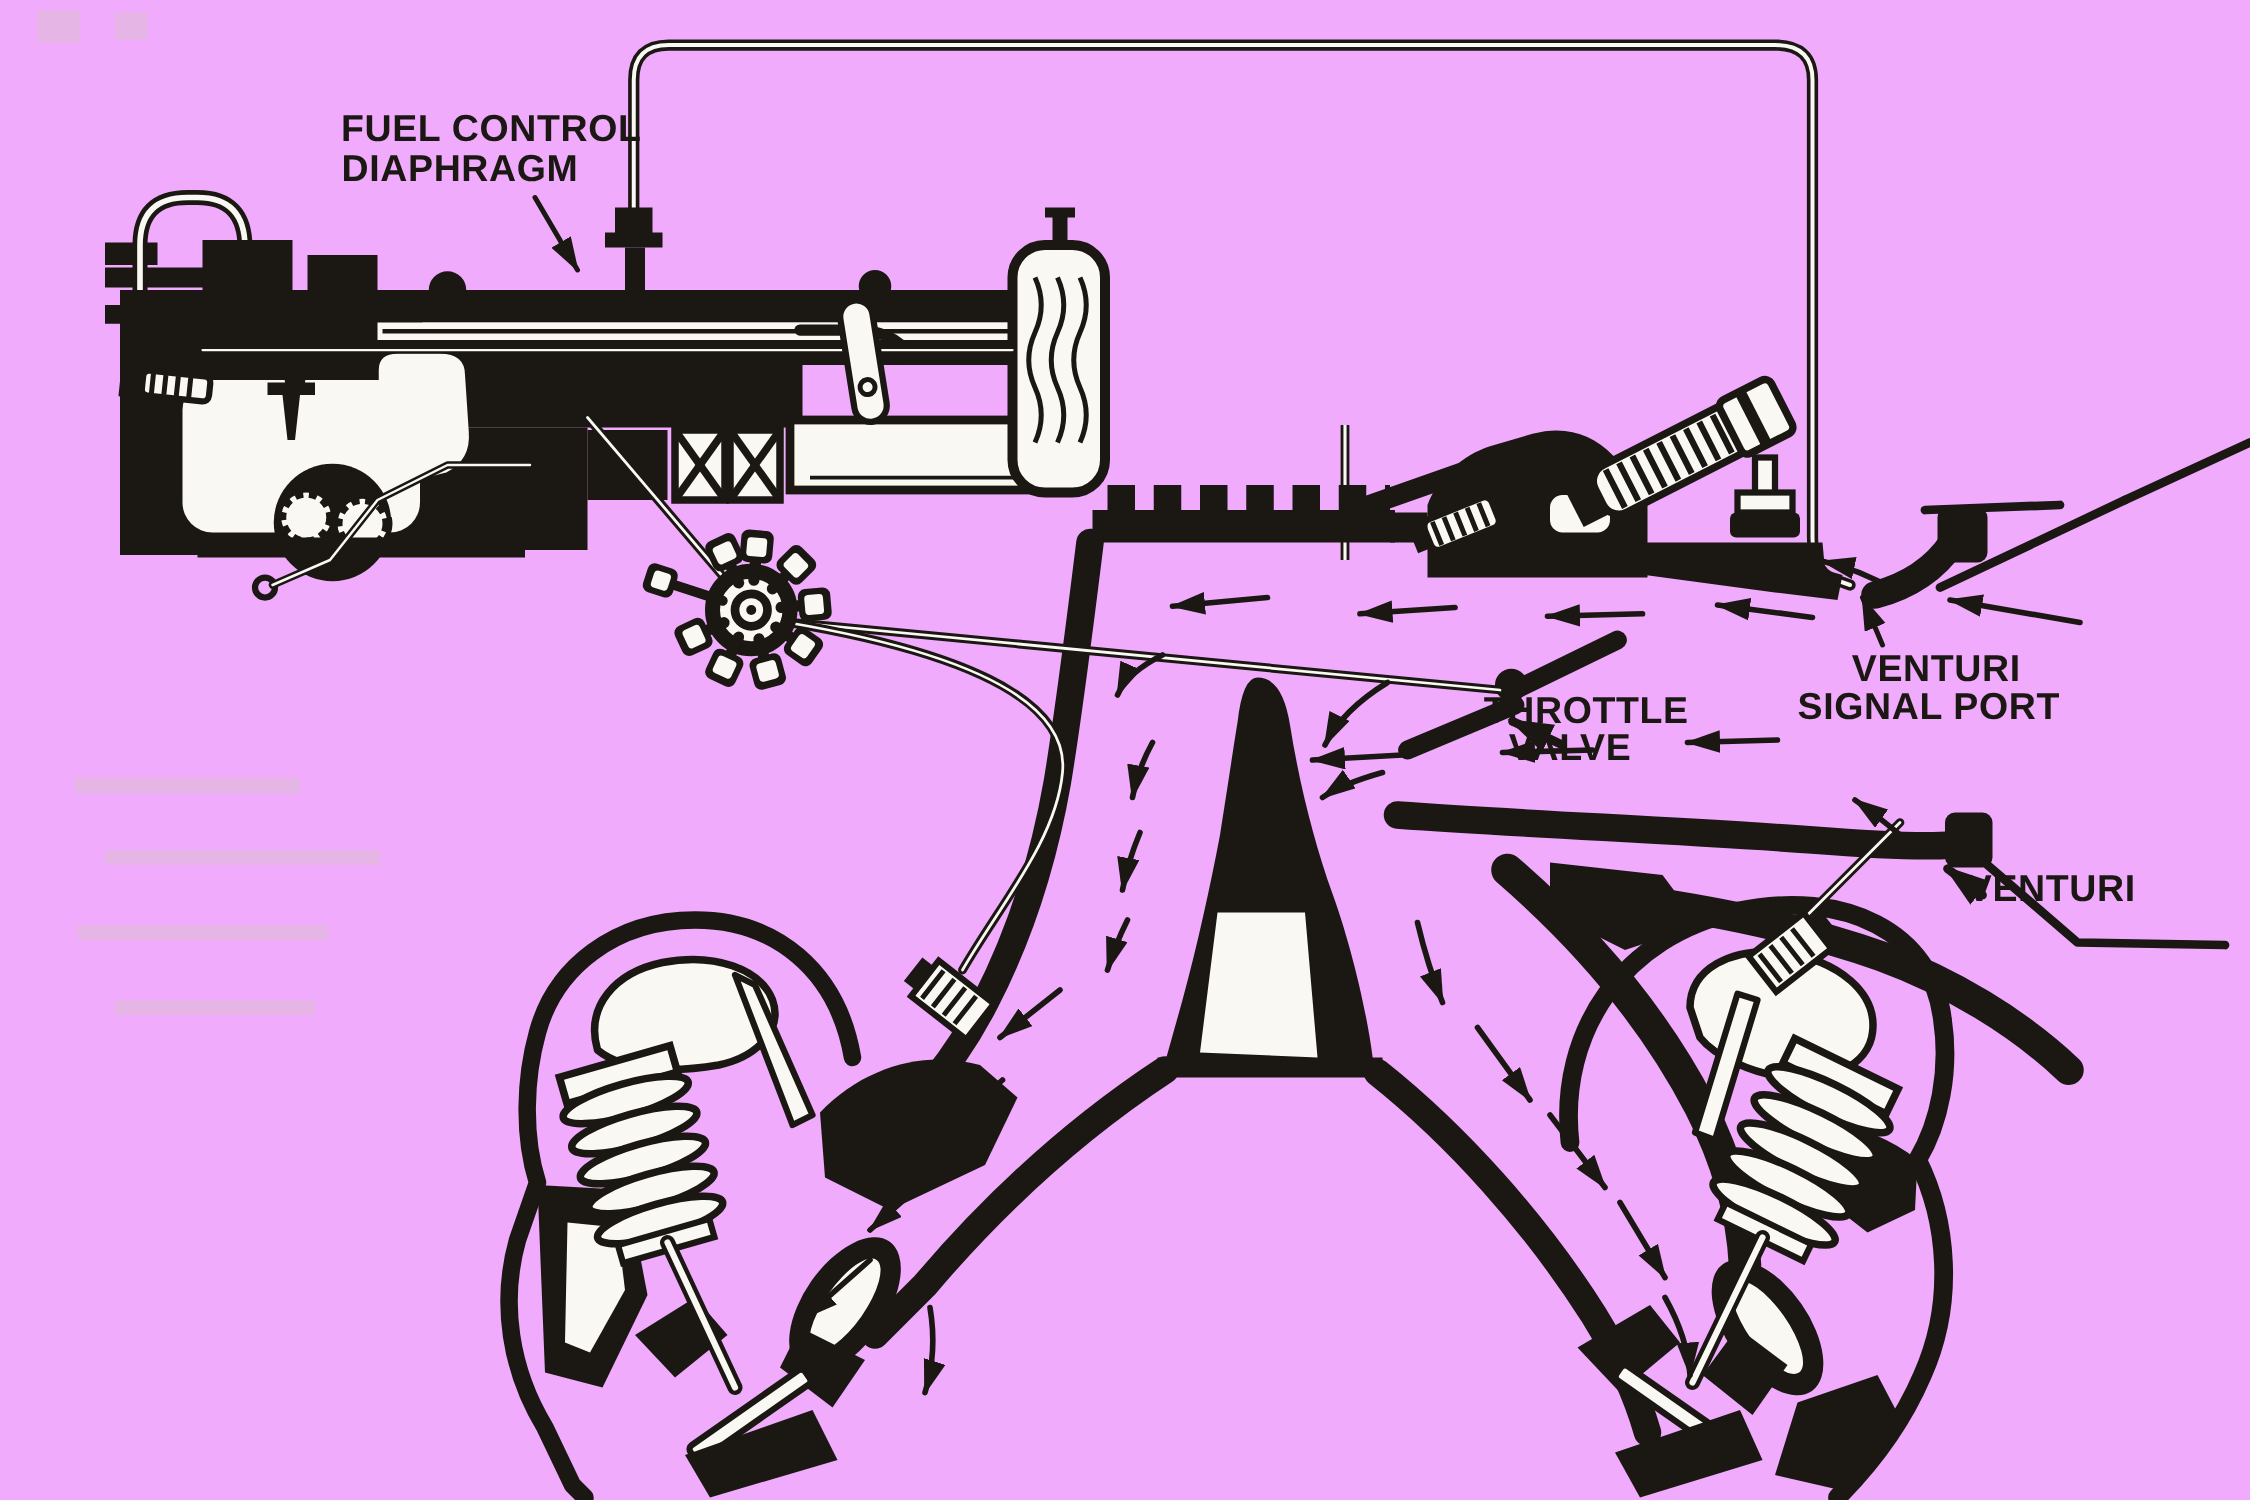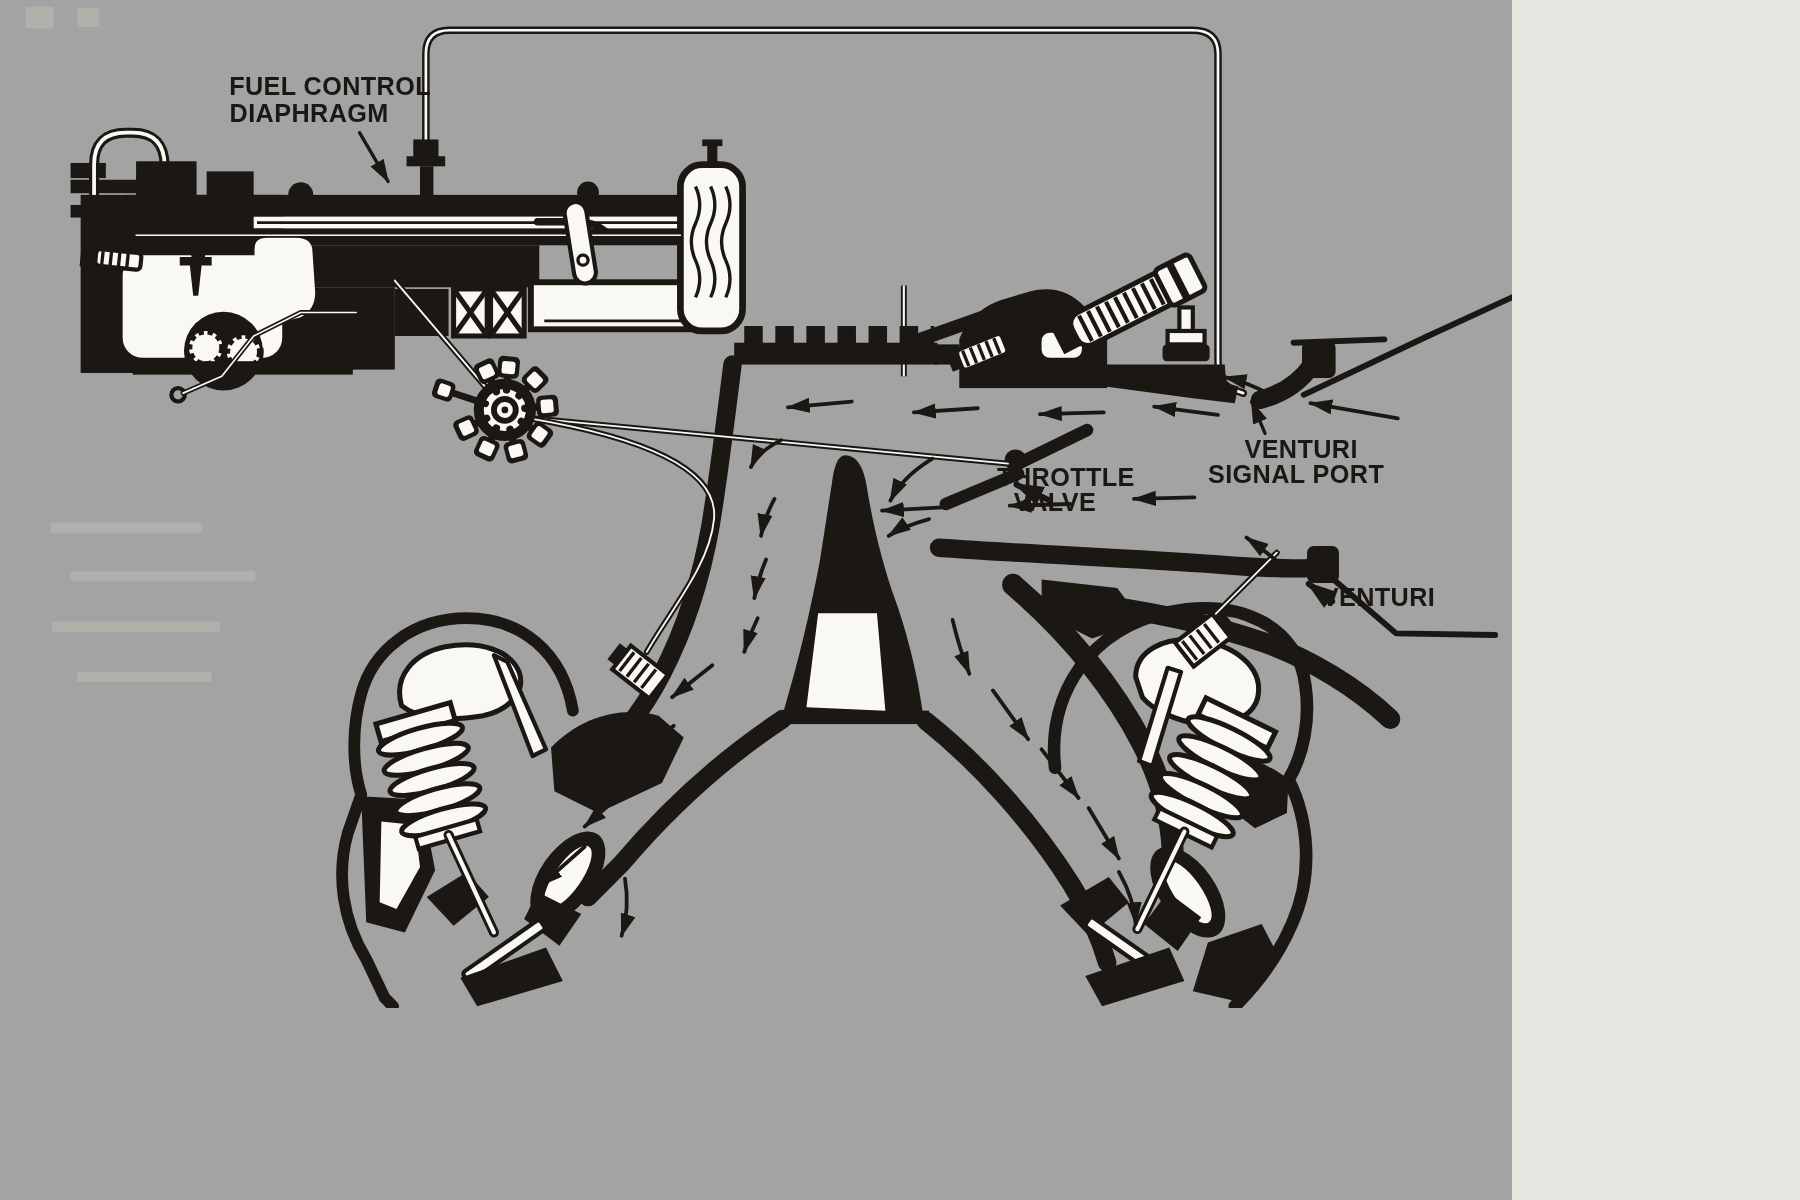--- a/index.html
+++ b/index.html
@@ -1,16 +1,16 @@
 <!DOCTYPE html>
 <html><head>
 <meta charset="utf-8">
 <style>
   html,body{margin:0;padding:0;background:#e8e6e0;}
-  .stage{position:relative;width:1512px;height:1200px;background:#a3a3a3;overflow:hidden;
+  .stage{position:relative;width:1800px;height:1200px;background:#f0abfc;overflow:hidden;
          font-family:"Liberation Sans",sans-serif;}
   svg{position:absolute;inset:0;display:block;}
   .k{fill:#1b1713;stroke:none;}
   .w2{fill:#faf8f2;stroke:none;}
   .wb{fill:#faf8f2;stroke:#1b1713;}
   .sk{stroke:#1b1713;fill:none;}
   .sw{stroke:#faf8f2;fill:none;}
   .rnd{stroke-linecap:round;stroke-linejoin:round;}
   .dash{stroke-linecap:butt;}
   .lbl{font:700 30px "Liberation Sans",sans-serif;letter-spacing:.5px;fill:#1b1713;text-anchor:middle;}

